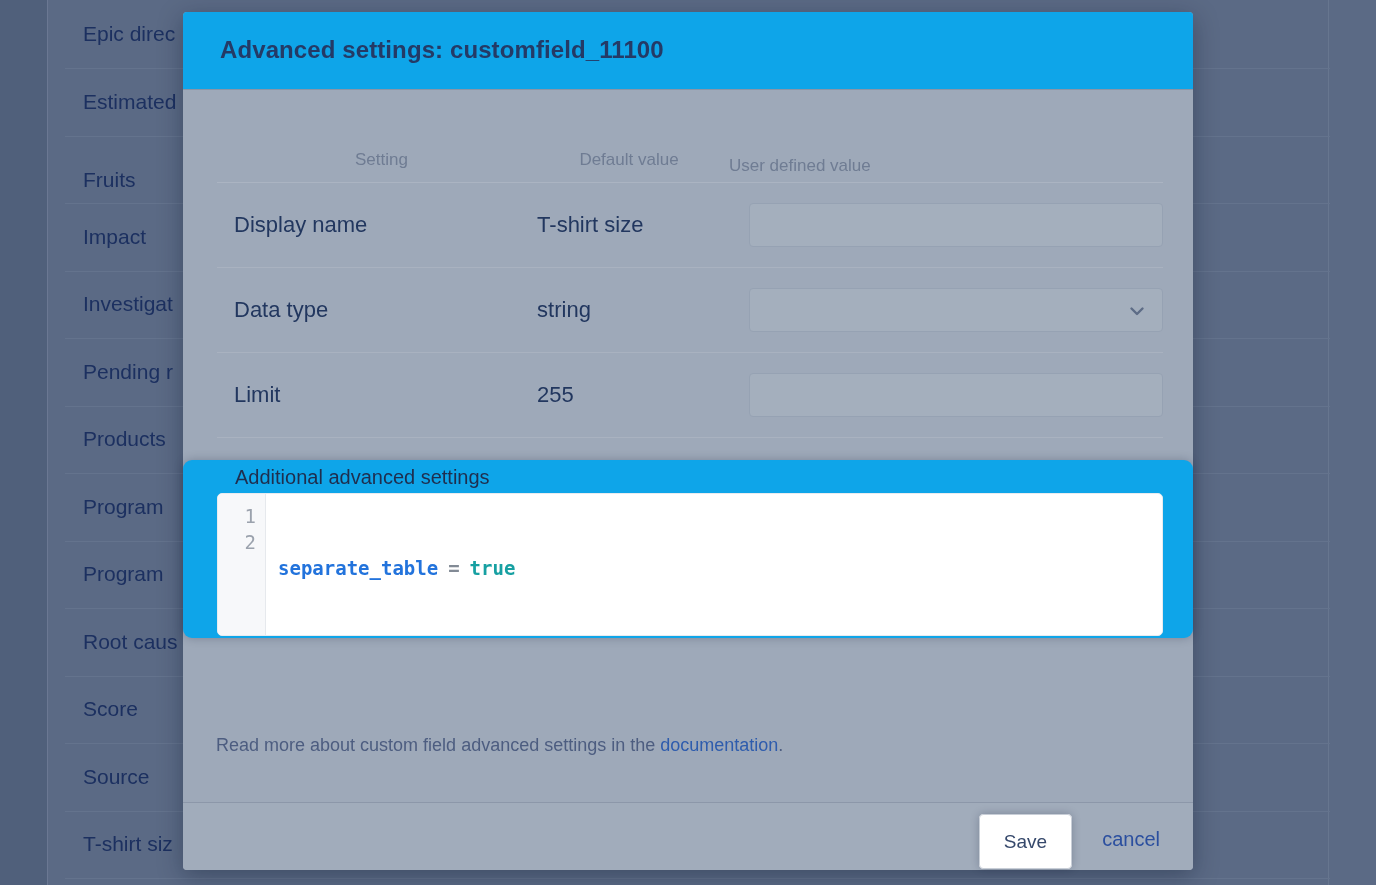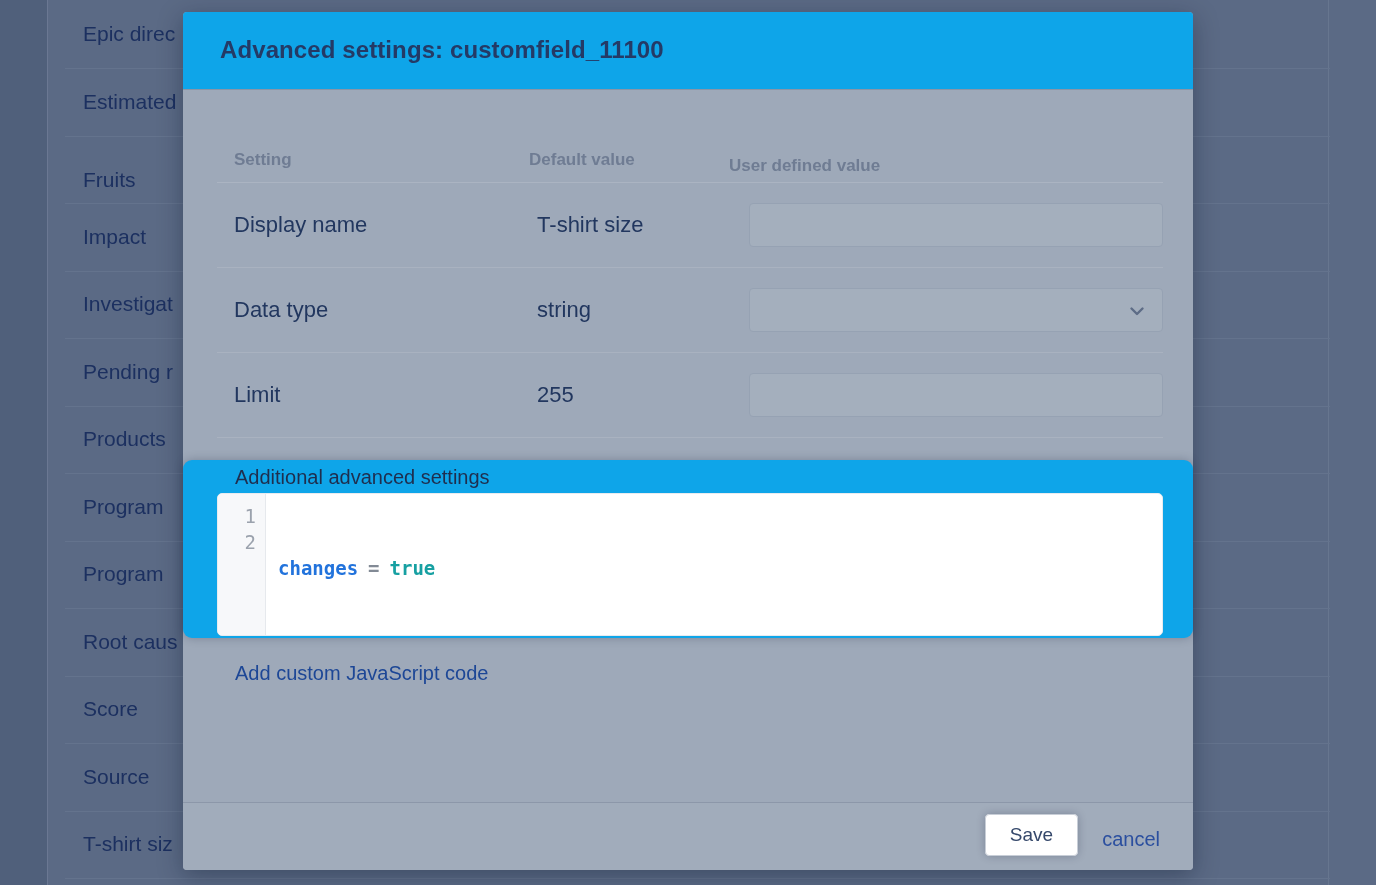--- a/index.html
+++ b/index.html
@@ -28,21 +28,21 @@
     background:#0ea5e9;border-bottom:1px solid #8a95a7;
     border-radius:4px 4px 0 0;
   }
   .modal-title{
     position:absolute;left:37px;top:24px;margin:0;
     font-size:24px;font-weight:700;color:#243a66;letter-spacing:.1px;
   }
   
   .settings-table{position:absolute;left:34px;top:128px;width:946px;}
   .thead{display:flex;height:43px;box-sizing:border-box;padding-top:10px;border-bottom:1px solid #abb4c2;}
-  .th{font-size:17px;font-weight:700;color:#6f7c93;}
+  .th{font-size:17px;font-weight:400;color:#6f7c93;text-align:center;}
   .trow{display:flex;align-items:center;height:85px;box-sizing:border-box;border-bottom:1px solid #a9b2c0;gap:20px;}
   .col-setting{width:312px;box-sizing:border-box;padding-left:17px;}
   .col-default{width:200px;box-sizing:border-box;}
   .col-user{flex:1;display:flex;align-items:center;}
   .cell-text{font-size:22px;color:#22375f;}
   .field-input{
     width:414px;height:44px;box-sizing:border-box;
     background:rgba(255,255,255,.07);
     border:1px solid #96a2b3;border-radius:4px;outline:none;
     font-size:19px;color:#22375f;padding:0 12px;
@@ -93,21 +93,21 @@
     font-size:18px;color:#4d5d80;
   }
   .doc-link{color:#2e5cad;text-decoration:none;cursor:pointer;font-weight:500;}
   
   .modal-footer{
     position:absolute;left:0;right:0;top:790px;bottom:0;
     background:#a1acbb;border-top:1px solid #8c97a9;
     border-radius:0 0 4px 4px;
   }
   .save-spotlight{
-    position:absolute;right:115px;top:11px;width:93px;height:42px;
+    position:absolute;right:121px;top:11px;width:93px;height:55px;
     background:#ffffff;border-radius:5px;box-sizing:border-box;padding:0;
     box-shadow:0 0 8px rgba(15,25,50,.25);z-index:4;
   }
   .save-btn{
     width:100%;height:100%;box-sizing:border-box;
     background:#ffffff;border:1.5px solid #c8ced7;border-radius:4px;
     font-family:inherit;font-size:19px;color:#35486b;cursor:pointer;
   }
   .cancel-link{
     position:absolute;right:33px;top:25px;
@@ -196,27 +196,28 @@
     </div>
 
     <div class="spot-band">
       <div class="band-label">Additional advanced settings</div>
       <div class="code-editor">
         <div class="gutter">
           <div>1</div>
           <div>2</div>
         </div>
         <div class="code-area">
+          <div><span class="tok-name">separate_table</span><span class="tok-op">=</span><span class="tok-bool">true</span></div>
           <div><span class="tok-name">changes</span><span class="tok-op">=</span><span class="tok-bool">true</span></div>
         </div>
       </div>
     </div>
 
-    <a class="add-js-link">Add custom JavaScript code</a>
-
+
+    <div class="read-more"><span>Read more about custom field advanced settings in the </span><a class="doc-link">documentation</a><span>.</span></div>
 
     <div class="modal-footer">
       <div class="save-spotlight">
         <button class="save-btn">Save</button>
       </div>
       <a class="cancel-link">cancel</a>
     </div>
 
   </div>
 </div>

